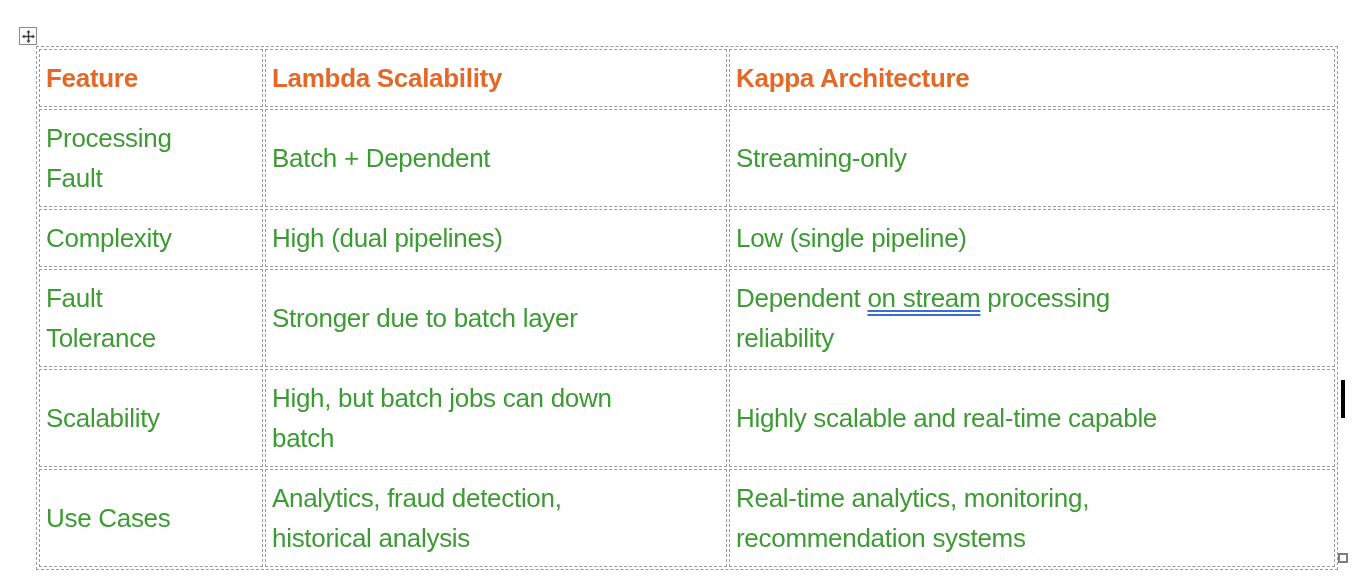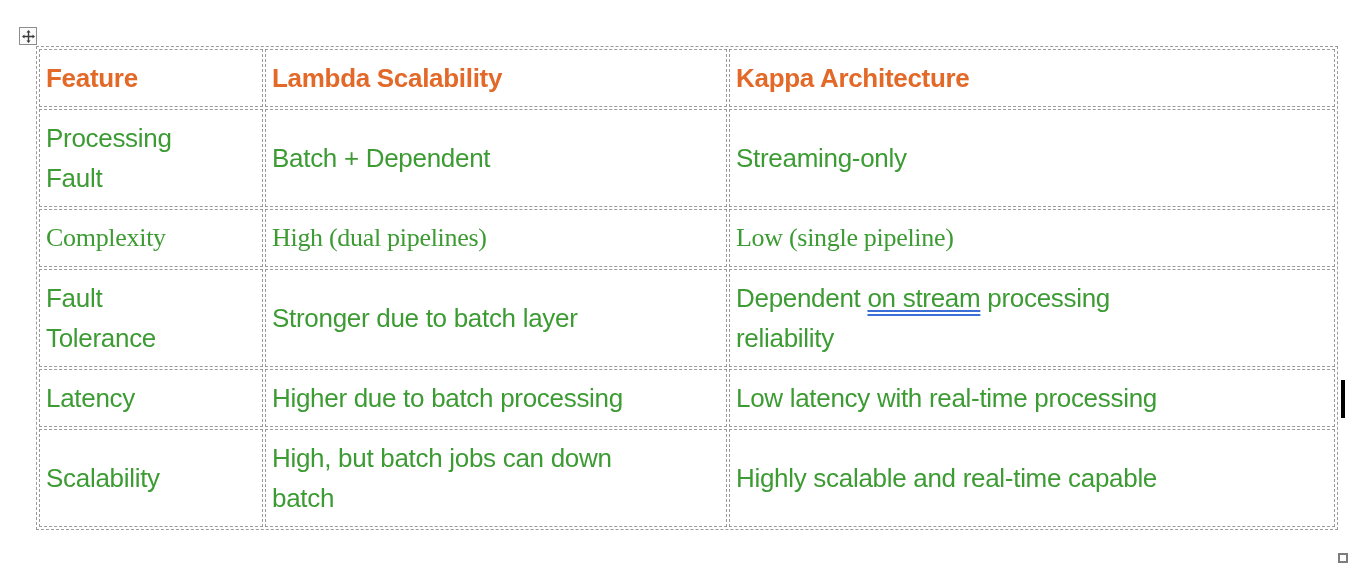--- a/index.html
+++ b/index.html
@@ -37,21 +37,21 @@
     vertical-align: middle;
     font-size: 26px;
     line-height: 40px;
     letter-spacing: -0.3px;
     color: #3c9b33;
     overflow: hidden;
     white-space: nowrap;
   }
   tr.h48 td { height: 48px; }
   tr.h86 td { height: 86px; }
-  tr.h47 td { height: 45px; font-family: Liberation Serif, serif; }
+  tr.h47 td { height: 45px; }
   tr.h87 td { height: 87px; }
   tr.h46 td { height: 46px; }
   tr.h92 td { height: 92px; }
   td.hd span { color: #e26928; font-weight: bold; }
   .line2 { display: block; }
   .grammar {
     text-decoration: underline;
     text-decoration-style: double;
     text-decoration-color: #3d6ed6;
     text-underline-offset: 3px;
@@ -105,31 +105,31 @@
       <td><span>High (dual pipelines)</span></td>
       <td><span>Low (single pipeline)</span></td>
     </tr>
 
     <tr class="h87">
       <td><span>Fault</span><span class="line2">Tolerance</span></td>
       <td><span>Stronger due to batch layer</span></td>
       <td><span>Dependent </span><span class="grammar">on stream</span><span> processing</span><span class="line2">reliability</span></td>
     </tr>
 
-    <tr class="h46">
-      <td><span>Latency</span></td>
-      <td><span>Higher due to batch processing</span></td>
-      <td><span>Low latency with real-time processing</span></td>
-    </tr>
 
     <tr class="h86">
       <td><span>Scalability</span></td>
       <td><span>High, but batch jobs can down</span><span class="line2">batch</span></td>
       <td><span>Highly scalable and real-time capable</span></td>
     </tr>
 
+    <tr class="h92">
+      <td><span>Use Cases</span></td>
+      <td><span>Analytics, fraud detection,</span><span class="line2">historical analysis</span></td>
+      <td><span>Real-time analytics, monitoring,</span><span class="line2">recommendation systems</span></td>
+    </tr>
   </tbody>
     </table>
 
   <div class="caret"></div>
   <div class="resize-handle"></div>
 
 </div>
 
 </body></html>

